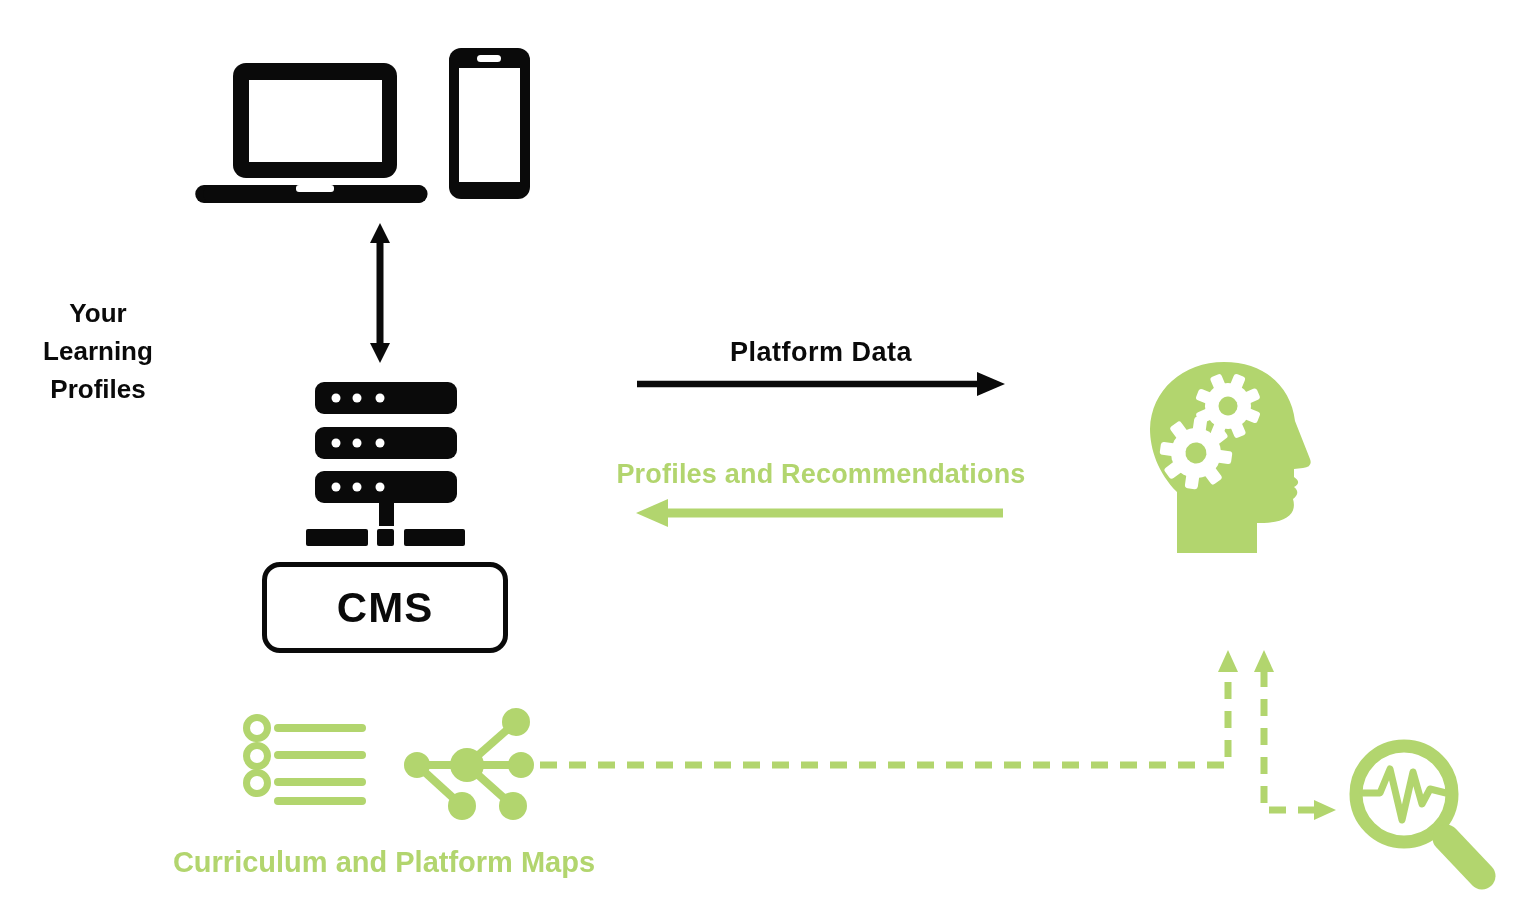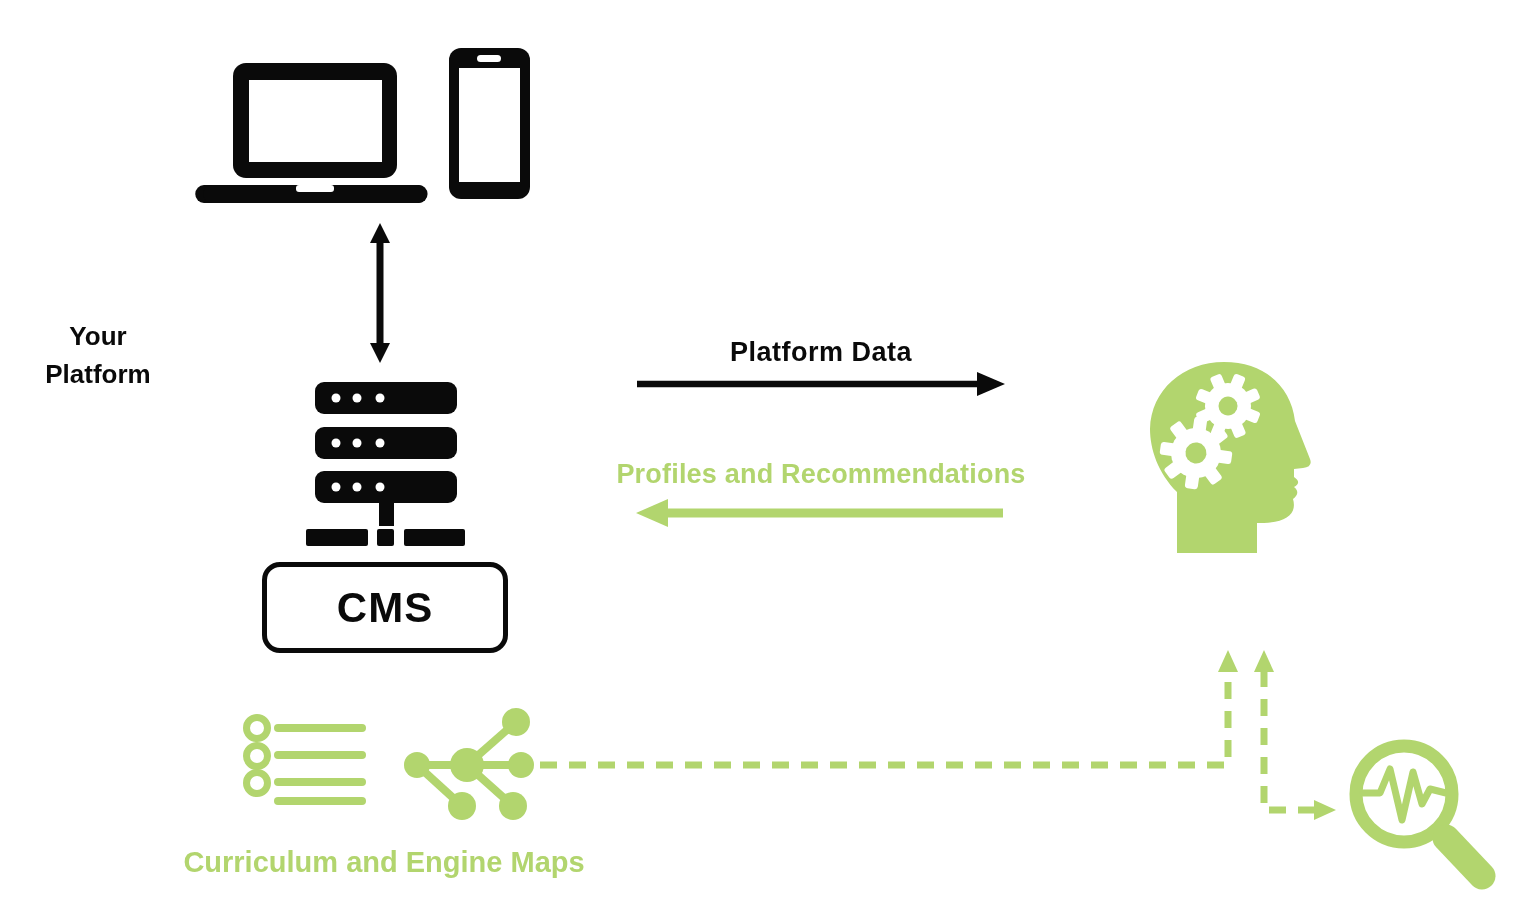--- a/index.html
+++ b/index.html
@@ -19,21 +19,21 @@
   .black-label{color:var(--ink);}
   .green-label{color:var(--accent-green);}
 
   
   .kfill{fill:var(--ink);}
   .wfill{fill:#ffffff;}
   .gfill{fill:var(--accent-green);}
   .gstroke{stroke:var(--accent-green);fill:none;}
   .dashes{stroke:var(--accent-green);fill:none;stroke-dasharray:17 12;}
 
-  #platform-label{left:18px;top:294px;width:160px;font-size:26px;line-height:38px;margin-top:23px;}
+  #platform-label{left:18px;top:294px;width:160px;font-size:26px;line-height:38px;}
   #cms-box{
     left:262px;top:562px;width:236px;height:81px;
     border:5px solid var(--ink);border-radius:18px;
     display:flex;align-items:center;justify-content:center;
     background:#ffffff;
   }
   #cms-box .cms-text{font-size:42px;font-weight:bold;color:var(--ink);letter-spacing:1px;}
   #learning-data-label{left:637px;top:337px;width:368px;font-size:27px;letter-spacing:.5px;}
   #profiles-label{left:596px;top:459px;width:450px;font-size:27px;letter-spacing:.2px;}
   #ai-engine-label{left:1142px;top:588px;width:176px;font-size:36px;}
@@ -60,21 +60,22 @@
   </svg>
 
   <svg class="abs" style="left:358px;top:216px;" width="44" height="152" viewBox="358 216 44 152">
     <line x1="380" y1="238" x2="380" y2="348" stroke="var(--ink)" stroke-width="7"></line>
     <polygon class="kfill" points="380,223 370,243 390,243"></polygon>
     <polygon class="kfill" points="380,363 370,343 390,343"></polygon>
   </svg>
 
   <div class="abs label black-label" id="platform-label">
     <div>Your</div>
-    <div>Platform</div>
+    <div>Learning</div>
+    <div>Profiles</div>
   </div>
 
   <svg class="abs" style="left:300px;top:378px;" width="172" height="172" viewBox="300 378 172 172">
     <rect class="kfill" x="315" y="382" width="142" height="32" rx="9"></rect>
     <rect class="kfill" x="315" y="427" width="142" height="32" rx="9"></rect>
     <rect class="kfill" x="315" y="471" width="142" height="32" rx="9"></rect>
     <circle class="wfill" cx="336" cy="398" r="4.5"></circle>
       <circle class="wfill" cx="357" cy="398" r="4.5"></circle>
       <circle class="wfill" cx="380" cy="398" r="4.5"></circle>
     <circle class="wfill" cx="336" cy="443" r="4.5"></circle>
@@ -172,21 +173,21 @@
       <line x1="417" y1="765" x2="462" y2="806"></line>
     </g>
     <circle class="gfill" cx="417" cy="765" r="13"></circle>
     <circle class="gfill" cx="467" cy="765" r="17"></circle>
     <circle class="gfill" cx="516" cy="722" r="14"></circle>
     <circle class="gfill" cx="521" cy="765" r="13"></circle>
     <circle class="gfill" cx="513" cy="806" r="14"></circle>
     <circle class="gfill" cx="462" cy="806" r="14"></circle>
   </svg>
 
-  <div class="abs label green-label" id="curriculum-label">Curriculum and Engine Maps</div>
+  <div class="abs label green-label" id="curriculum-label">Curriculum and Platform Maps</div>
 
   <svg class="abs" style="left:533px;top:643px;" width="810" height="190" viewBox="533 643 810 190">
     <polyline class="dashes" stroke-width="7" points="540,765 1228,765 1228,670"></polyline>
     <polygon class="gfill" points="1228,650 1218,672 1238,672"></polygon>
     <polyline class="dashes" stroke-width="7" points="1264,670 1264,810 1318,810"></polyline>
     <polygon class="gfill" points="1264,650 1254,672 1274,672"></polygon>
     <polygon class="gfill" points="1336,810 1314,800 1314,820"></polygon>
   </svg>
 
   <svg class="abs" style="left:1335px;top:722px;" width="201" height="179" viewBox="1335 722 201 179">

